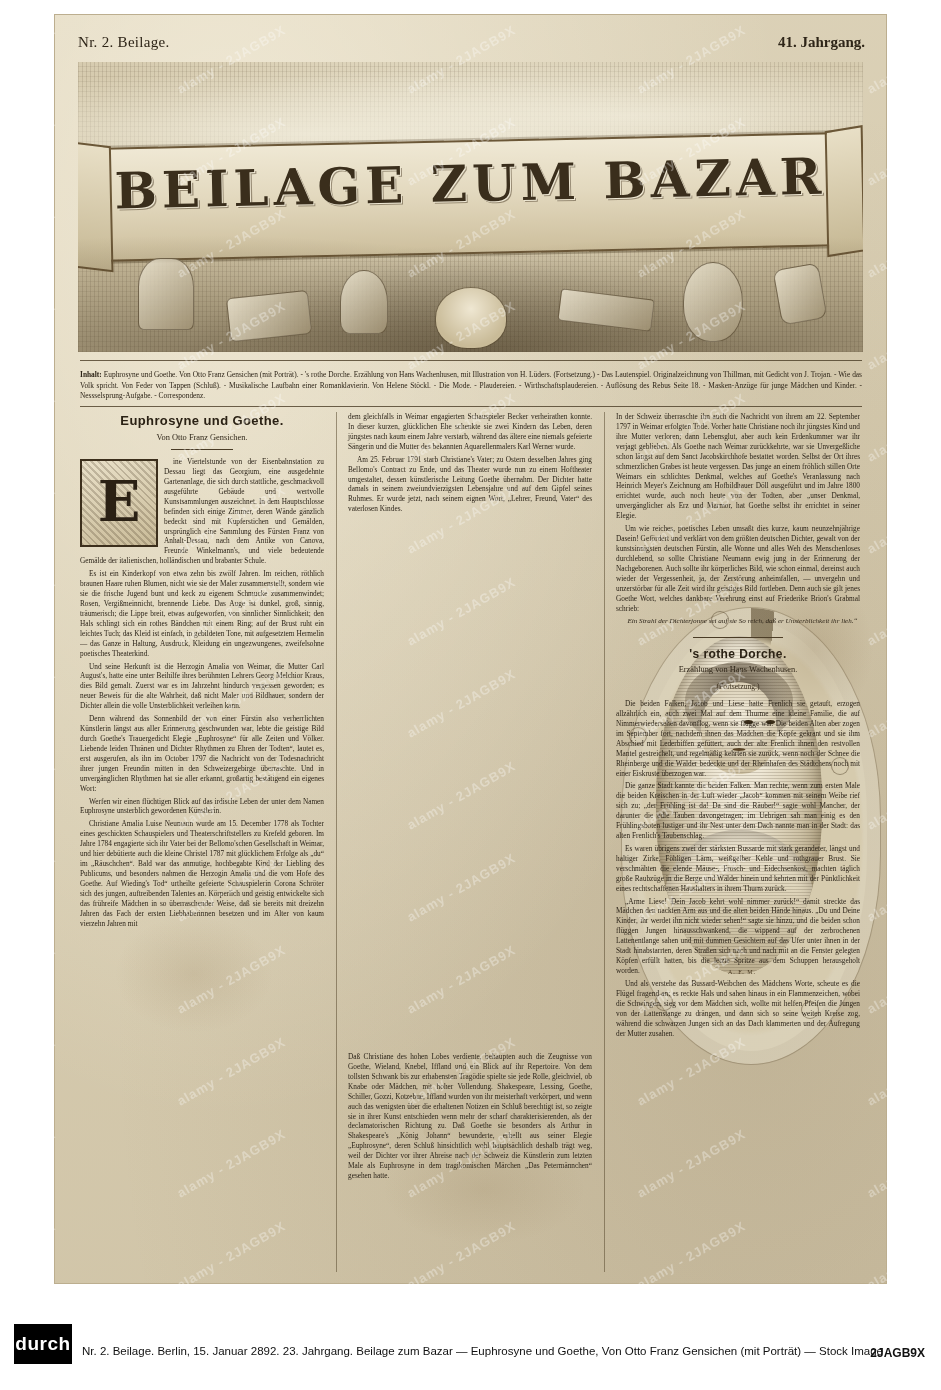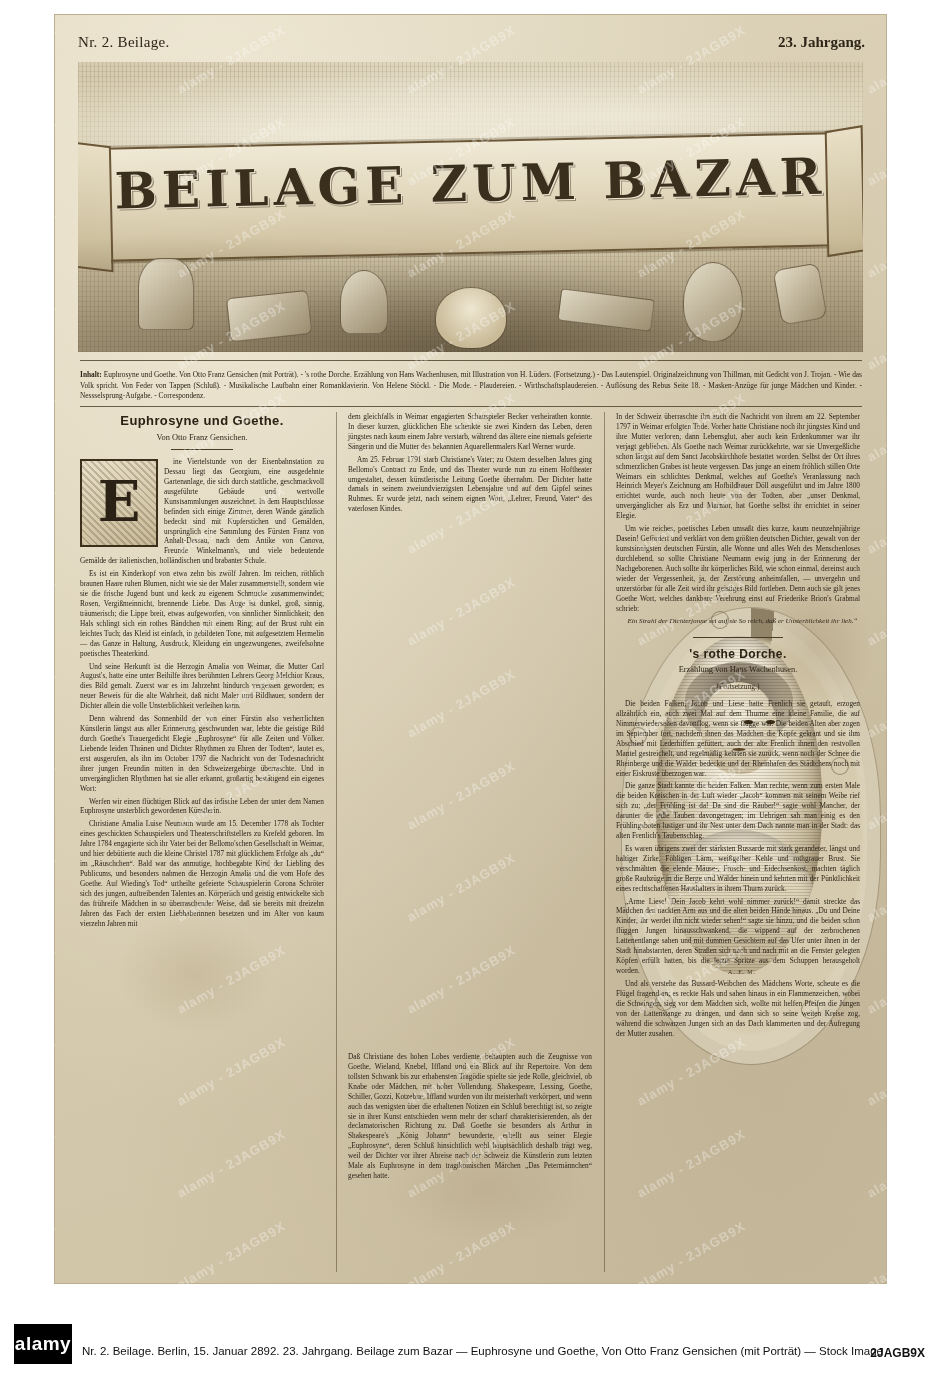--- a/index.html
+++ b/index.html
@@ -170,21 +170,21 @@
 </head>
 <body>
 
 <div id="stock-frame">
 
   <div id="page-sheet">
     <div class="paper-noise"></div>
 
     <div class="mast-row">
       <span class="mast-left">Nr. 2. Beilage.</span>
-      <span class="mast-right">23. Jahrgang.</span>
+      <span class="mast-right">41. Jahrgang.</span>
     </div>
 
     <div id="banner">
       <div class="clouds"></div>
       <div class="scroll-band"></div>
       <div id="banner-title">BEILAGE ZUM BAZAR</div>
       <div class="banner-orn">
         <div class="obj" style="left:60px;bottom:22px;width:54px;height:70px;border-radius:40% 40% 10% 10%;"></div>
         <div class="obj" style="left:150px;bottom:14px;width:80px;height:42px;border-radius:6px;transform:rotate(-6deg);"></div>
         <div class="obj" style="left:262px;bottom:18px;width:46px;height:62px;border-radius:50% 50% 20% 20%;"></div>
@@ -341,17 +341,17 @@
       <div class="wm" style="left: 630px; top: 1156px;">alamy - 2JAGB9X</div>
       <div class="wm" style="left: 860px; top: 1156px;">alamy - 2JAGB9X</div>
       <div class="wm" style="left: -60px; top: 1248px;">alamy - 2JAGB9X</div>
       <div class="wm" style="left: 170px; top: 1248px;">alamy - 2JAGB9X</div>
       <div class="wm" style="left: 400px; top: 1248px;">alamy - 2JAGB9X</div>
       <div class="wm" style="left: 630px; top: 1248px;">alamy - 2JAGB9X</div>
       <div class="wm" style="left: 860px; top: 1248px;">alamy - 2JAGB9X</div>
     </div>
 
   <div id="stock-bar">
-    <div id="alamy-logo">alamy</div>
+    <div id="alamy-logo">durch</div>
     <div id="stock-caption">Nr. 2. Beilage. Berlin, 15. Januar 2892. 23. Jahrgang. Beilage zum Bazar — Euphrosyne und Goethe, Von Otto Franz Gensichen (mit Porträt) — Stock Image</div>
     <div id="stock-id">2JAGB9X</div>
   </div>
 </div>
 
 </body></html>

